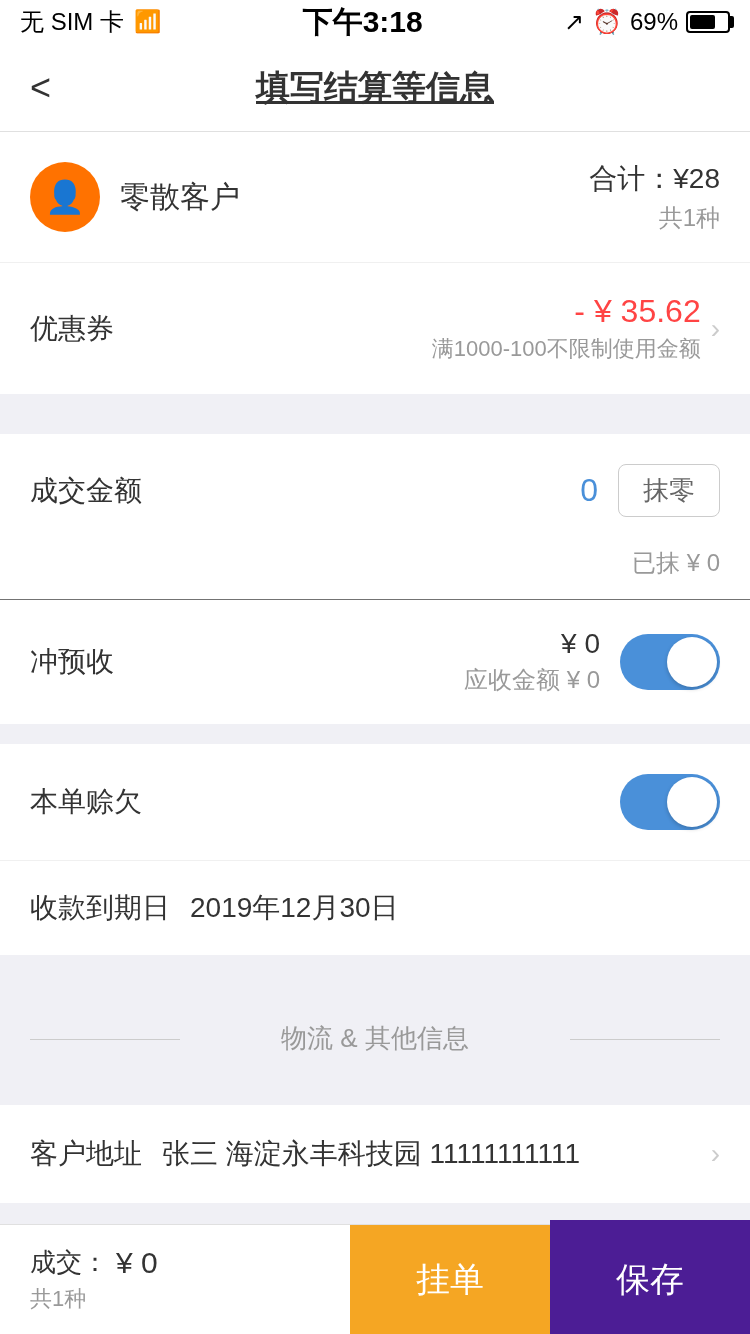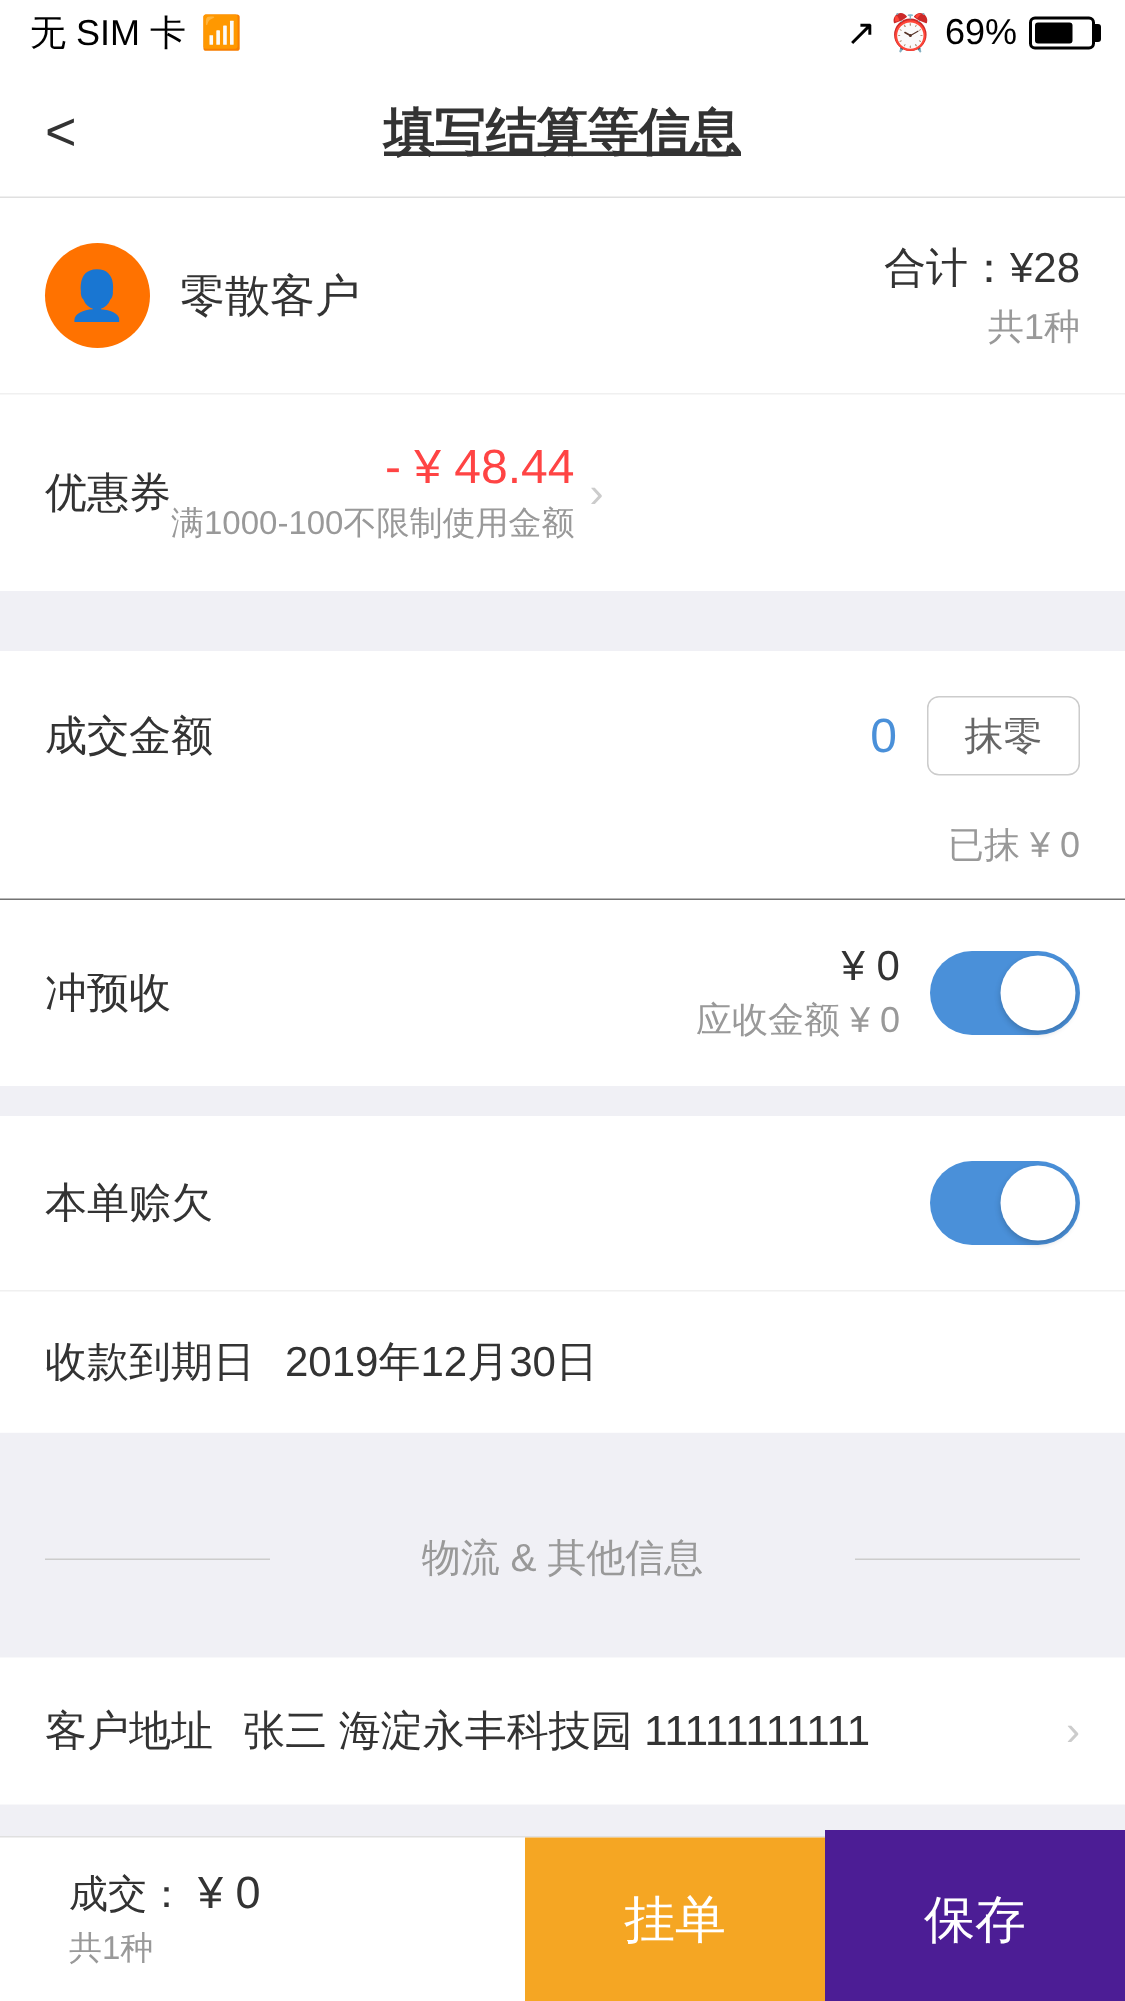--- a/index.html
+++ b/index.html
@@ -91,20 +91,21 @@
     .customer-right { text-align: right; }
     .total-amount { font-size: 28px; color: #333; }
     .total-count { font-size: 24px; color: #999; margin-top: 4px; }
 
     
     .row-item {
       background: #fff;
       padding: 30px;
       display: flex;
       align-items: center;
+      justify-content: space-between;
       border-top: 1px solid #f0f0f0;
     }
     .row-label { font-size: 28px; color: #333; }
     .row-right { display: flex; align-items: center; gap: 10px; }
     .coupon-info { text-align: right; }
     .coupon-discount { font-size: 32px; color: #ff4444; font-weight: 500; }
     .coupon-desc { font-size: 22px; color: #999; margin-top: 4px; }
     .chevron { font-size: 28px; color: #ccc; }
 
     
@@ -216,21 +217,21 @@
       bottom: 0;
       width: 750px;
       height: 110px;
       background: #fff;
       display: flex;
       align-items: center;
       border-top: 1px solid #e0e0e0;
     }
     .bottom-info {
       flex: 1;
-      padding: 0 46px;
+      padding: 0 30px;
     }
     .bottom-deal { font-size: 26px; color: #333; display: flex; align-items: center; gap: 8px; }
     .bottom-deal-amount { font-size: 30px; color: #333; font-weight: 500; }
     .bottom-count { font-size: 22px; color: #999; margin-top: 4px; }
     .btn-hold {
       width: 200px; height: 110px;
       background: #f5a623;
       color: #fff; font-size: 34px; font-weight: 500;
       display: flex; align-items: center; justify-content: center;
       cursor: pointer;
@@ -246,20 +247,21 @@
     .wifi-icon { font-size: 22px; }
   </style>
 </head>
 <body>
 
 <div class="status-bar">
   <div class="status-left">
     <span>无 SIM 卡</span>
     <span class="wifi-icon">📶</span>
   </div>
+  <div class="status-center">下午3:18</div>
   <div class="status-right">
     <span>↗</span>
     <span>⏰</span>
     <span>69%</span>
     <div class="battery-icon">
       <div class="battery-fill"></div>
     </div>
   </div>
 </div>
 
@@ -281,21 +283,21 @@
       <div class="customer-right">
         <div class="total-amount">合计：¥28</div>
         <div class="total-count">共1种</div>
       </div>
     </div>
 
     <div class="row-item">
       <span class="row-label">优惠券</span>
       <div class="row-right">
         <div class="coupon-info">
-          <div class="coupon-discount">- ¥ 48.44</div>
+          <div class="coupon-discount">- ¥ 35.62</div>
           <div class="coupon-desc">满1000-100不限制使用金额</div>
         </div>
         <span class="chevron">›</span>
       </div>
     </div>
   </div>
 
   <div class="divider"></div>
 
   <div class="deal-section">

